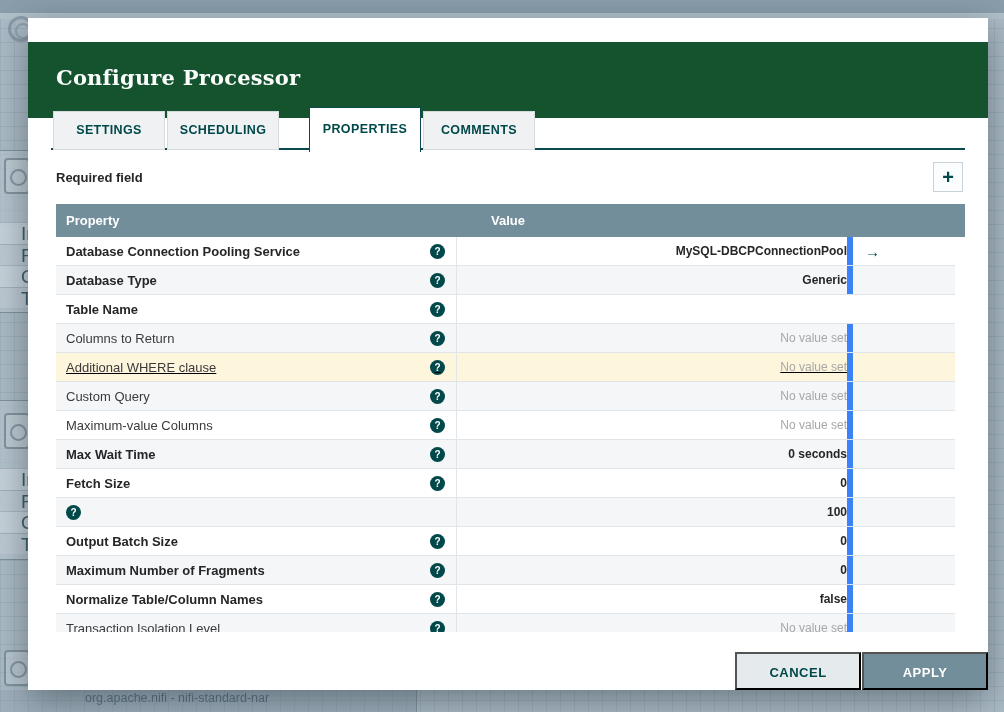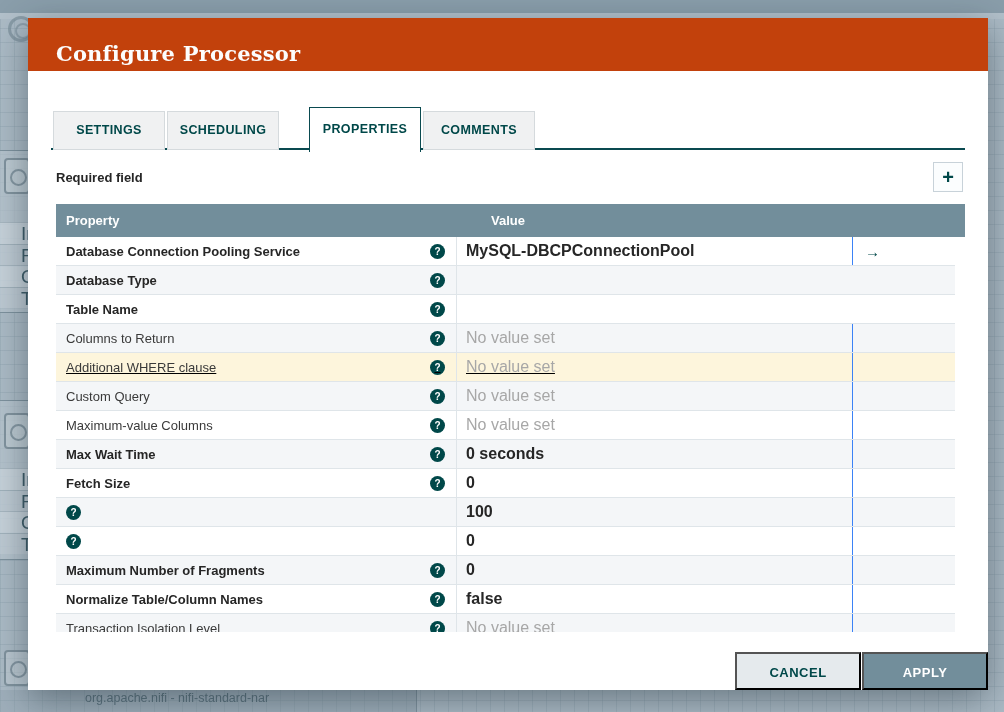--- a/index.html
+++ b/index.html
@@ -23,21 +23,21 @@
   .proc-stats { position:absolute; left:0; width:34px; }
   .stat-row { height:21.5px; line-height:21.5px; padding-left:21px; font-size:19px; color:#3F5D69; border-top:1px solid rgba(130,150,162,.45); }
   .stat-row:nth-child(odd) { background:rgba(214,223,229,.55); }
   .stat-row:nth-child(even) { background:rgba(196,208,216,.55); }
 
   .proc-footer-band { position:absolute; left:0; top:690px; width:417px; height:22px; background:rgba(136,155,167,.35); border-right:1px solid rgba(110,130,142,.6); }
   .bundle-text { position:absolute; left:85px; top:691px; font-size:12.5px; color:#5E7581; }
 
   
   .dialog { position:absolute; left:28px; top:18px; width:960px; height:672px; background:#fff; box-shadow:0 10px 35px rgba(20,35,45,.45); }
-  .dialog-header { height:53px; background:#c2410c; }
+  .dialog-header { height:76px; background:#14532d;margin-top:24px; }
   .dialog-title { padding-left:28px; line-height:72px; color:#FCFDFD; font-family:"DejaVu Serif", serif; font-weight:bold; font-size:21px; letter-spacing:.2px; }
 
   
   .tabs { position:absolute; left:25px; top:89px; display:flex; align-items:flex-start; z-index:2; }
   .tab { width:112px; height:39px; margin-right:2px; margin-top:4px; line-height:37px; text-align:center;
          background:#F0F1F2; border:1px solid #D5DADD; color:#004849; font-weight:bold; font-size:12.5px; letter-spacing:.4px; cursor:default; }
   .tab.active { margin-top:0; height:45px; line-height:43px; background:#fff; border:1.5px solid #0A4A50; border-bottom:none;margin-left:28px; }
   .tab-underline { position:absolute; left:23px; top:130px; width:914px; height:1.5px; background:#0A4A50; z-index:1; }
 
   
@@ -52,21 +52,21 @@
   .th-value { width:397px; padding-left:9px; }
   .rows { position:absolute; left:0; top:33px; width:899px; }
   .prop-row { display:flex; height:29px; align-items:center; border-bottom:1px solid #DFE5E9; background:#fff; }
   .prop-row.stripe { background:#F4F6F8; }
   .prop-row.hover { background:#FDF5DC;text-decoration:underline; }
   .cell-prop { width:401px; height:100%; display:flex; align-items:center; border-right:1px solid #DFE5E9; padding-left:10px; }
   .prop-name { font-size:13px; color:#3a3a3a; flex:1; }
   .prop-name.req { font-weight:bold; color:#262626; }
   .help-icon { width:15px; height:15px; margin-right:11px; border-radius:50%; background:#004849; color:#fff;
                font-size:10px; font-weight:bold; text-align:center; line-height:15px; flex:none; cursor:pointer; }
-  .cell-value { width:396px; height:100%; display:flex; align-items:center; border-right:1px solid #3b82f6; padding-left:9px; font-size:16px; }
+  .cell-value { width:396px; height:100%; display:flex; align-items:center; border-right:6px solid #3b82f6; padding-left:9px; font-size:12px;justify-content:flex-end; }
   .cell-value .set { font-weight:bold; color:#262626; }
   .cell-value .unset { color:#A7A7A7; }
   .cell-goto { flex:1; height:100%; display:flex; align-items:center; padding-left:12px; }
   .goto-icon { color:#004849; font-size:15px; font-weight:bold; cursor:pointer; }
 
   
   .btn { position:absolute; top:634px; width:126px; height:38px; text-align:center; line-height:38px;
          font-size:13px; font-weight:bold; letter-spacing:.5px; cursor:pointer; }
   .btn-cancel { left:707px; background:#E5EAED; color:#004849; }
   .btn-apply { left:834px; background:#728E9B; color:#fff; }
@@ -134,20 +134,23 @@
           </div>
           <div class="cell-goto">
             <span class="goto-icon">→</span>
           </div>
         </div>
         <div class="prop-row stripe">
           <div class="cell-prop">
             <span class="prop-name req">Database Type</span>
             <span class="help-icon">?</span>
           </div>
+          <div class="cell-value">
+            <span class="set">Generic</span>
+          </div>
           <div class="cell-goto"></div>
         </div>
         <div class="prop-row">
           <div class="cell-prop">
             <span class="prop-name req">Table Name</span>
             <span class="help-icon">?</span>
           </div>
           <div class="cell-goto"></div>
         </div>
         <div class="prop-row stripe">
@@ -214,20 +217,21 @@
           <div class="cell-prop">
             <span class="help-icon">?</span>
           </div>
           <div class="cell-value">
             <span class="set">100</span>
           </div>
           <div class="cell-goto"></div>
         </div>
         <div class="prop-row">
           <div class="cell-prop">
+            <span class="prop-name req">Output Batch Size</span>
             <span class="help-icon">?</span>
           </div>
           <div class="cell-value">
             <span class="set">0</span>
           </div>
           <div class="cell-goto"></div>
         </div>
         <div class="prop-row stripe">
           <div class="cell-prop">
             <span class="prop-name req">Maximum Number of Fragments</span>

